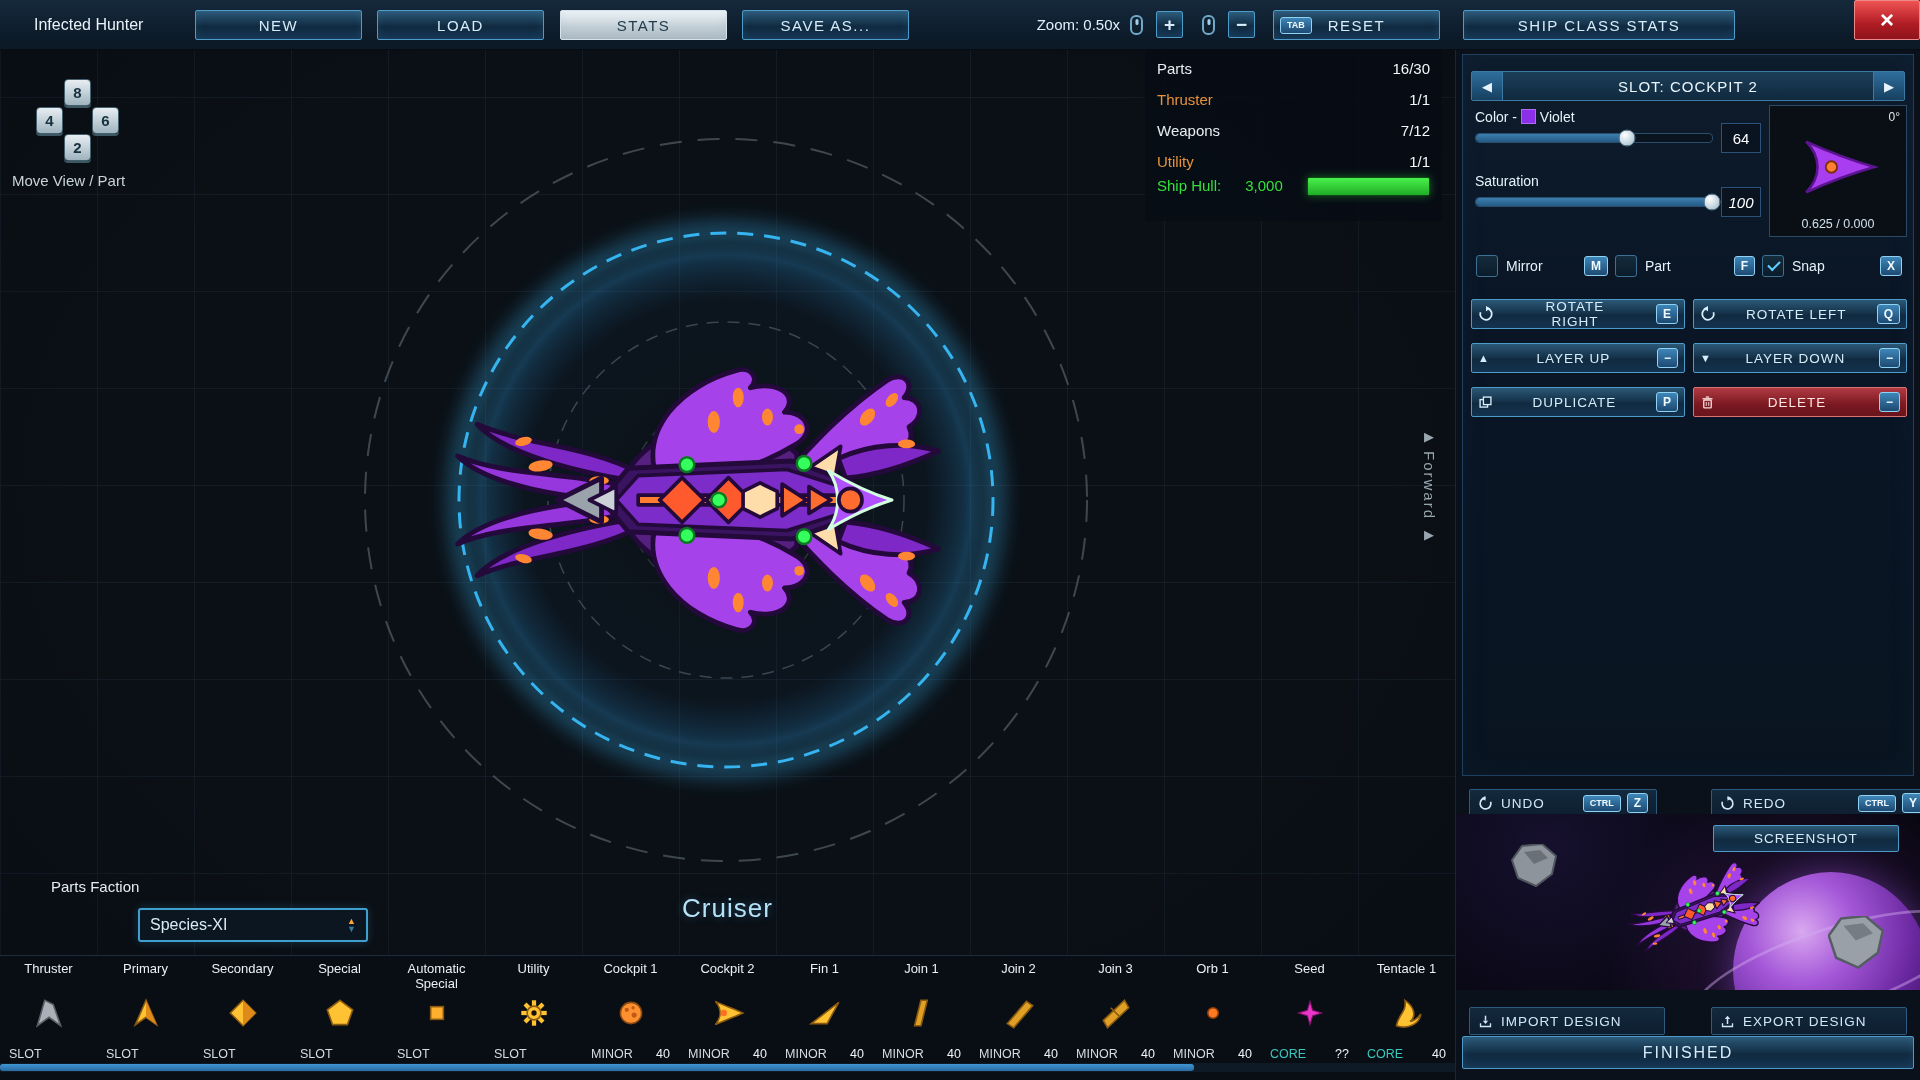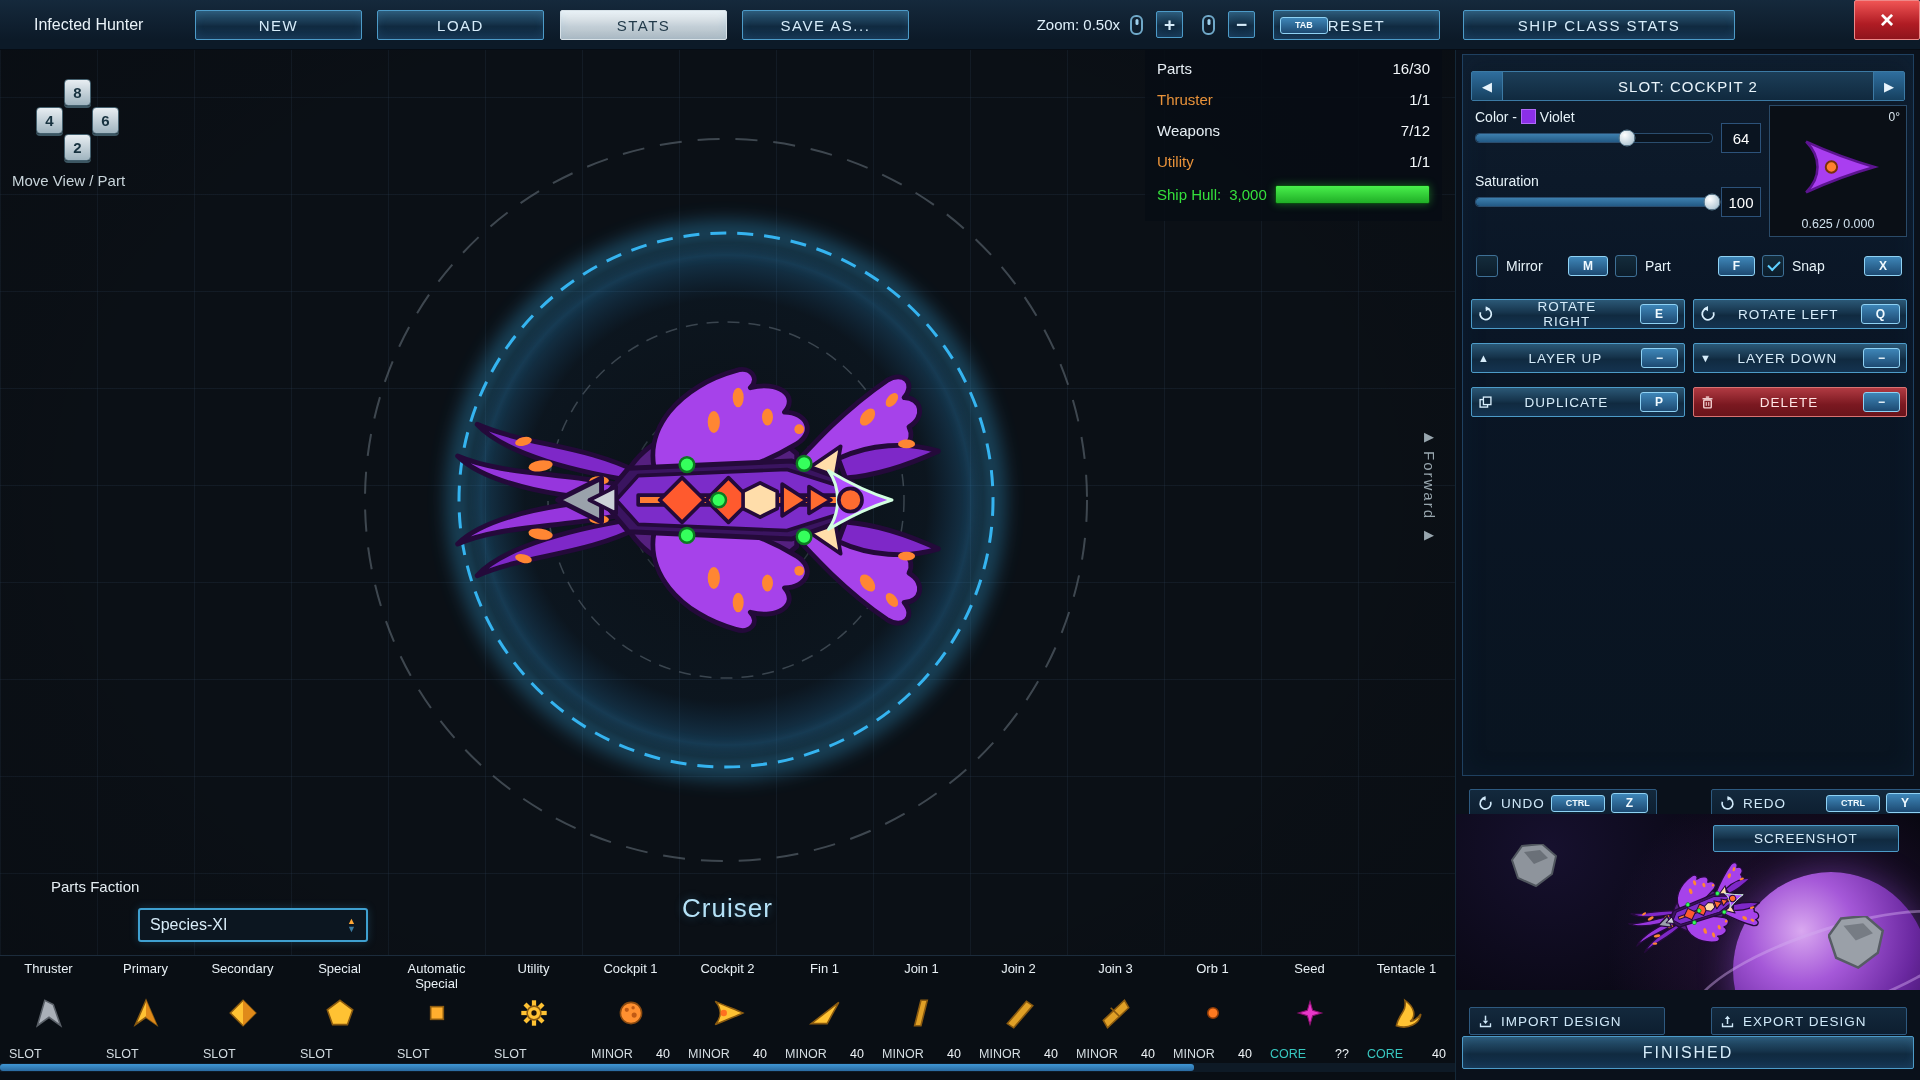--- a/index.html
+++ b/index.html
@@ -34,39 +34,39 @@
   .btn-light{background:linear-gradient(180deg,#f2f6f8,#c3cfd7 55%,#aebac2);color:#223a4a;border-color:#d8e2e8;}
   .zoomlabel{position:absolute;left:1000px;top:0;width:120px;height:49px;line-height:49px;text-align:right;
     font-size:15px;color:#dff0fa;}
   .mouse{position:absolute;top:15px;width:13px;height:20px;border:2px solid #6fa8c8;border-radius:6px;box-sizing:border-box;}
   .mouse::after{content:"";position:absolute;left:50%;top:2px;transform:translateX(-50%);width:3px;height:6px;
     background:#9fd0ec;border-radius:2px;}
   .sqbtn{position:absolute;top:11px;width:27px;height:27px;font-size:19px;font-weight:bold;letter-spacing:0;}
   .closebtn{position:absolute;left:1854px;top:0;width:66px;height:40px;display:flex;align-items:center;justify-content:center;
     background:linear-gradient(180deg,#f05454,#b01c24 60%,#8f141c);border:1px solid #e88;border-radius:2px;
     color:#fff;font-size:24px;font-weight:bold;cursor:pointer;box-sizing:border-box;}
-  .keycap{display:inline-flex;align-items:center;justify-content:center;min-width:20px;height:20px;padding:0 14px;
+  .keycap{display:inline-flex;align-items:center;justify-content:center;min-width:20px;height:20px;padding:0 6px;
     background:linear-gradient(180deg,#3e86b8,#1d4a72);border:1px solid #8fd2f4;border-radius:3px;
     color:#f0faff;font-size:12px;font-weight:bold;letter-spacing:0;box-sizing:border-box;text-align:center;}
   .keycap.kw{height:17px;font-size:9px;min-width:28px;}
 
   
   .numkey{position:absolute;width:27px;height:27px;display:flex;align-items:center;justify-content:center;
     background:linear-gradient(180deg,#e8eef2,#9fb4bf);border:1px solid #44606e;border-radius:4px;
     color:#17323f;font-size:15px;font-weight:bold;box-shadow:0 2px 0 #3c5662;box-sizing:border-box;z-index:5;}
   .movecap{position:absolute;left:12px;top:172px;font-size:15px;color:#c8d4da;z-index:5;}
 
   
   .stats{position:absolute;left:1145px;top:49px;width:297px;z-index:20;background:rgba(7,13,20,.88);
     padding:4px 0 10px 0;}
   .stat-row{display:flex;justify-content:space-between;align-items:center;height:31px;padding:0 12px;font-size:15px;}
   .stat-label{color:#e6eef4;}
   .stat-label.alert{color:#e8923a;}
   .stat-value{color:#f2f7fa;}
-  .hull-row{display:flex;align-items:center;height:34px;padding:0 12px;font-size:15px;gap:8px;}
+  .hull-row{display:flex;align-items:flex-start;height:34px;padding:0 12px;font-size:15px;gap:24px;}
   .hull-bar{flex:1;height:17px;background:linear-gradient(180deg,#49f04c,#1fae26);border:1px solid #0a4a10;
     border-radius:2px;box-shadow:0 0 8px rgba(50,220,60,.4);}
 
   
   .rpanel{position:absolute;left:1455px;top:49px;width:465px;height:1031px;background:#0a111b;
     border-left:1px solid #142838;z-index:25;box-sizing:border-box;}
   .slotbox{position:absolute;left:6px;top:5px;width:452px;height:722px;box-sizing:border-box;
     border:1px solid #1f4060;background:linear-gradient(180deg,#0e1c2c,#0a1626 35%,#091420);
     box-shadow:inset 0 0 24px rgba(20,60,100,.15);}
   .slot-header{position:absolute;left:8px;right:8px;top:16px;height:30px;display:flex;align-items:center;
@@ -291,21 +291,21 @@
         <div class="fill" style="width: 64%;"></div>
         <div class="knob" style="left: 64%;"></div>
       </div>
       <div class="valbox" style="left:258px;top:68px;">64</div>
 
       <div style="position:absolute;left:12px;top:118px;" class="lab">Saturation</div>
       <div class="slider" style="left:12px;top:142px;width:236px;">
         <div class="fill" style="width: 100%;"></div>
         <div class="knob" style="left: 100%;"></div>
       </div>
-      <div class="valbox" style="left:258px;top:132px;">100</div>
+      <div class="valbox" style="left:258px;top:132px;font-style:italic;">100</div>
 
       <div class="preview">
         <span class="ang">0°</span>
         <svg viewBox="-32 -26 68 52" style="position:absolute;left:26px;top:28px;width:86px;height:66px;">
           <path d="M -24,-20 C -2,-10 16,-4 30,0 C 16,4 -2,10 -24,20 C -12,8 -12,-8 -24,-20 Z" fill="#a93ef0" stroke="#5c1490" stroke-width="2"></path>
           <circle cx="-4" cy="0" r="4.5" fill="#ff8030" stroke="#7a3008" stroke-width="1.5"></circle>
         </svg>
         <span class="coords">0.625 / 0.000</span>
       </div>
 

